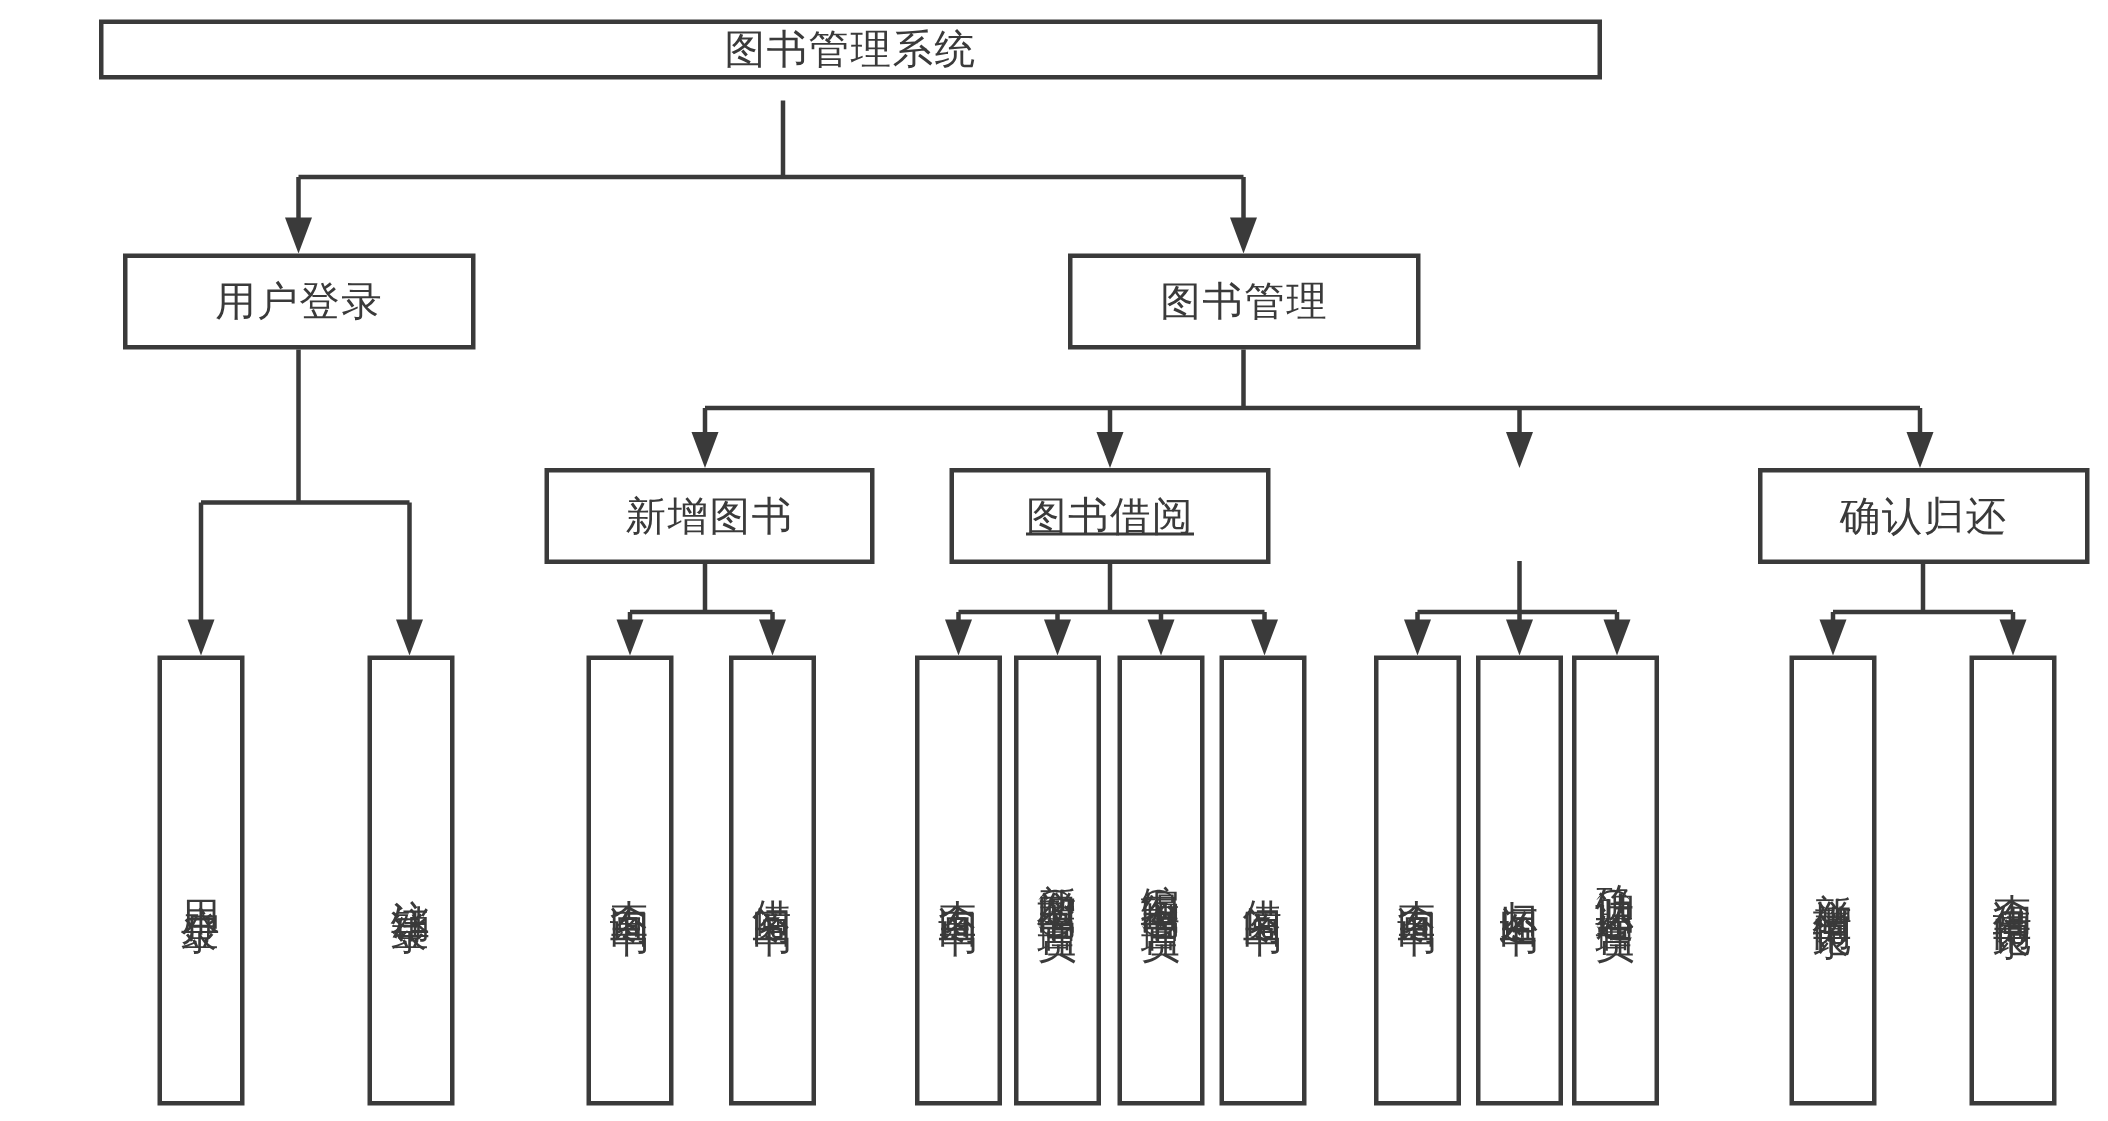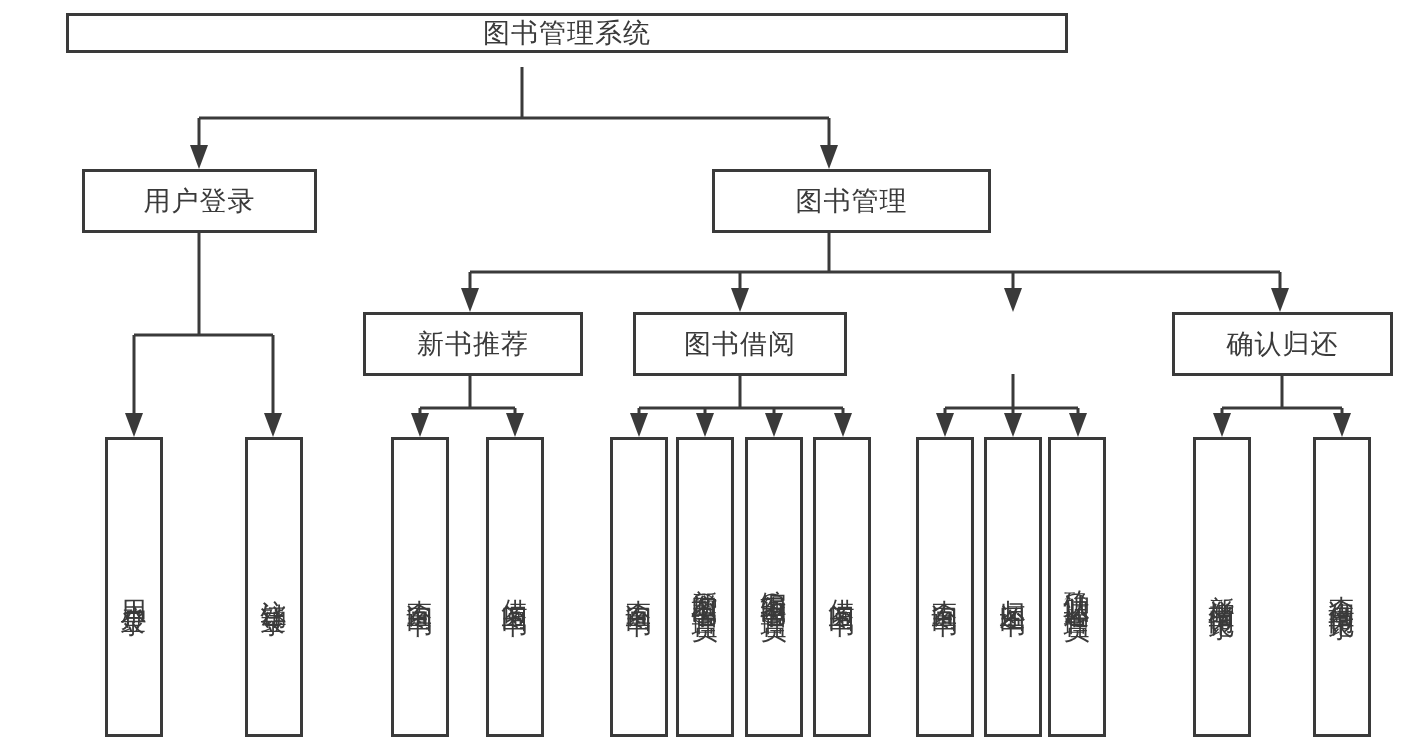--- a/index.html
+++ b/index.html
@@ -90,24 +90,24 @@
       <polygon points="1004,413 1022,413 1013,437"></polygon>
       <polygon points="1069,413 1087,413 1078,437"></polygon>
       <polygon points="1213,413 1231,413 1222,437"></polygon>
       <polygon points="1333,413 1351,413 1342,437"></polygon>
     </g>
   </svg>
 
   <div class="node root" style="left:34px; top:13px; width:1002px; height:40px;margin-left:32px;">图书管理系统</div>
 
   <div class="node lvl2" style="left:82px; top:169px; width:235px;">用户登录</div>
-  <div class="node lvl2" style="left:712px; top:169px; width:279px;">图书管理</div>
+  <div class="node lvl2" style="left:712px; top:169px; width:235px;">图书管理</div>
 
-  <div class="node lvl3" style="left:363px; top:312px; width:220px;">新书推荐</div>
-  <div class="node lvl3" style="left:633px; top:312px; width:214px;">图书借阅</div>
+  <div class="node lvl3" style="left:363px; top:312px; width:220px;">新增图书</div>
+  <div class="node lvl3" style="left:633px; top:312px; width:214px;text-decoration:underline;">图书借阅</div>
   <div class="node lvl3" style="left:1172px; top:312px; width:221px;">确认归还</div>
 
   <div class="node leaf" style="left:105px;">用户登录</div>
   <div class="node leaf" style="left:245px;">注销登录</div>
 
   <div class="node leaf" style="left:391px;">查询图书</div>
   <div class="node leaf" style="left:486px;">借阅图书</div>
 
   <div class="node leaf" style="left:610px;">查询图书</div>
   <div class="node leaf" style="left:676px;">新增图书（管理员）</div>

